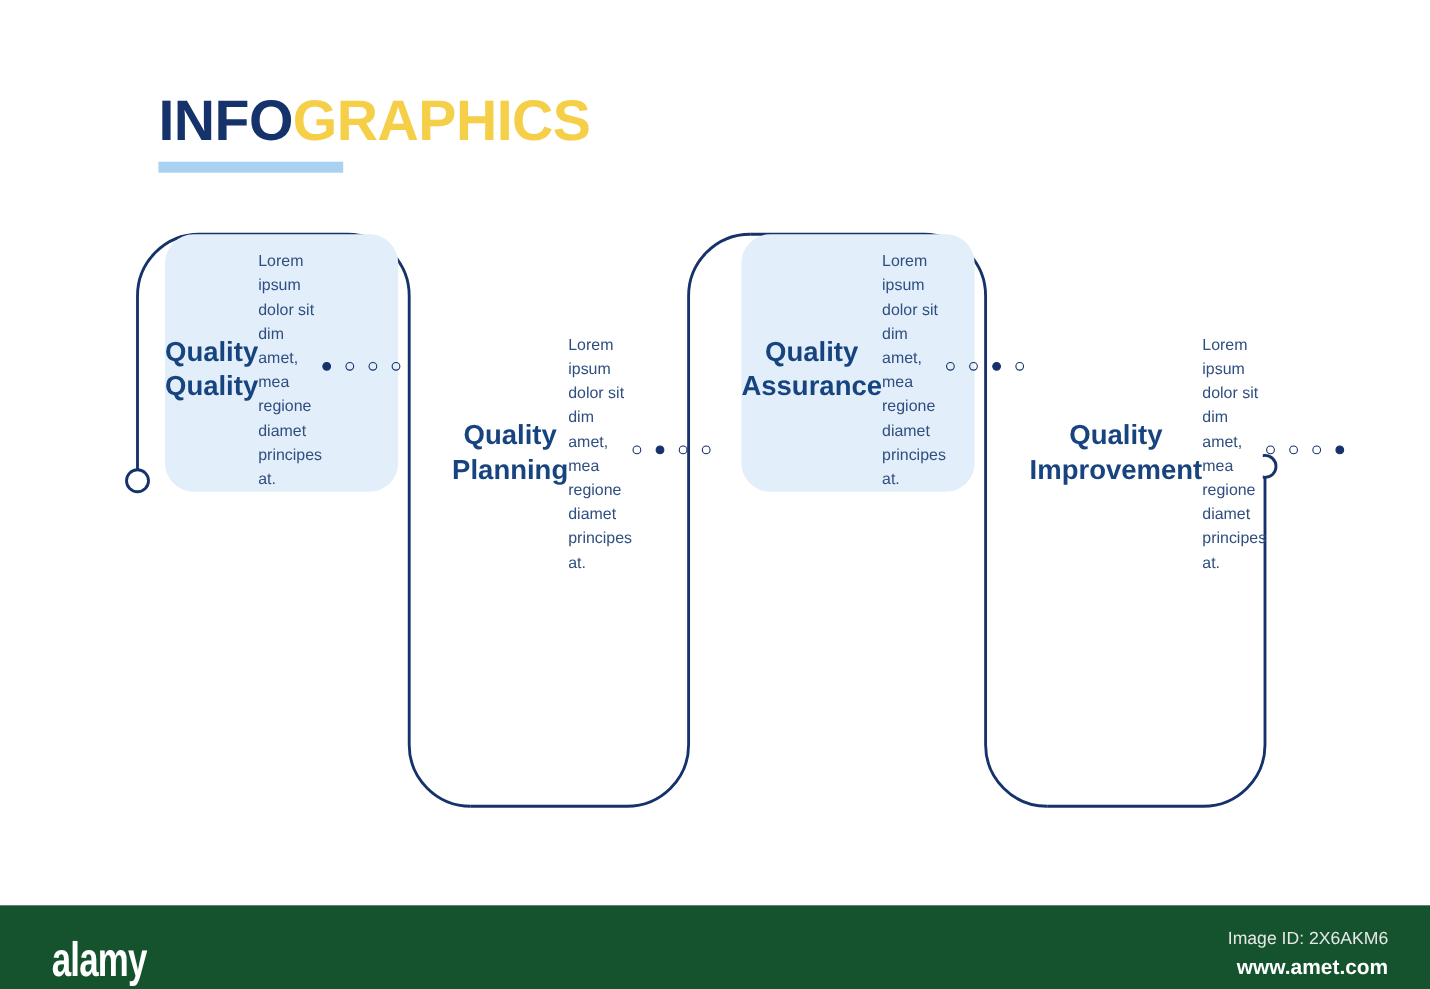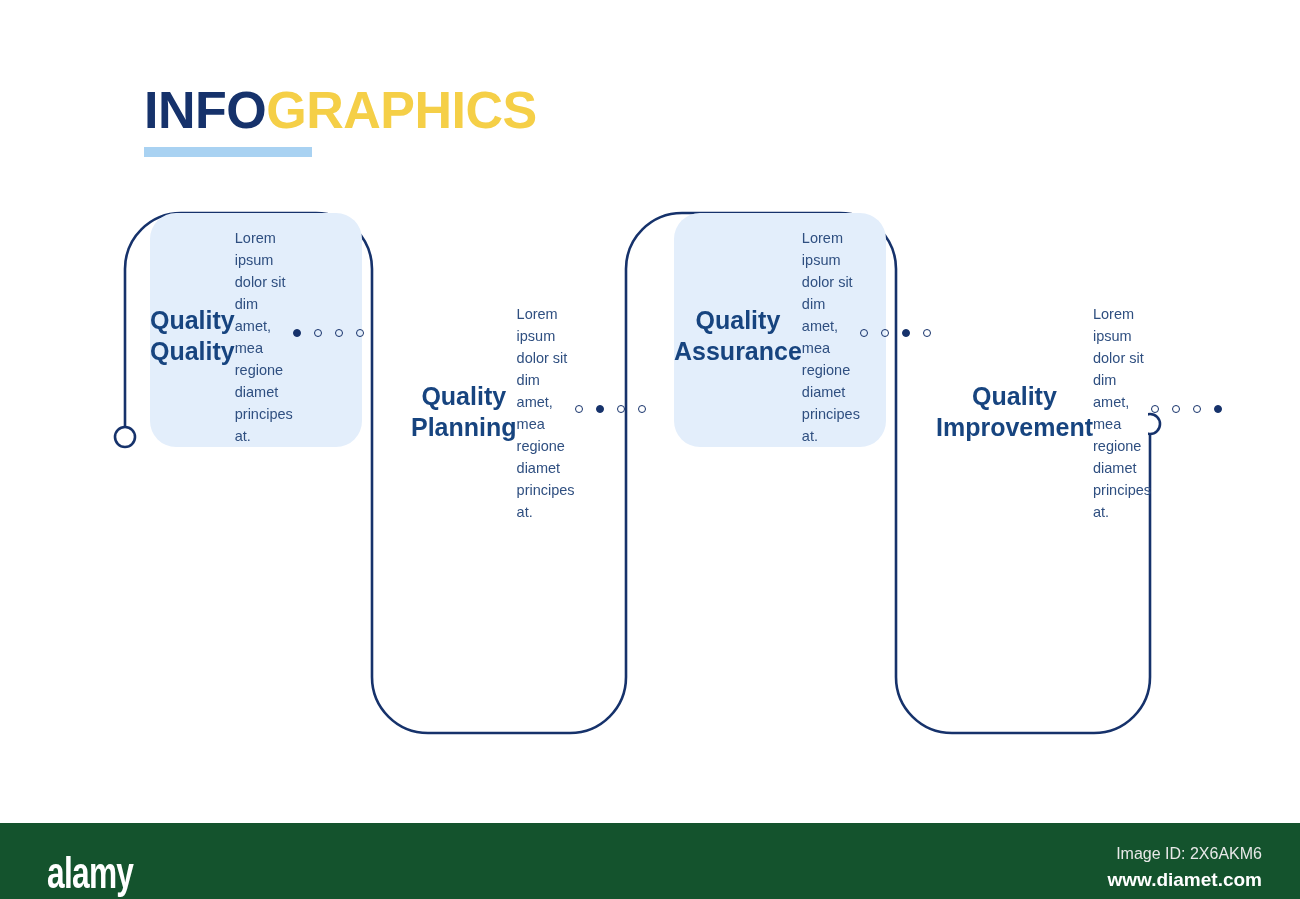--- a/index.html
+++ b/index.html
@@ -329,16 +329,16 @@
       <span class="dot"></span>
       <span class="dot"></span>
       <span class="dot"></span>
       <span class="dot on"></span>
     </div>
   </div>
 
   <div class="footer">
     <div class="footer-logo">alamy</div>
     <div class="footer-id">Image ID: 2X6AKM6</div>
-    <div class="footer-url">www.diamet.com</div>
+    <div class="footer-url">www.amet.com</div>
   </div>
 
 </div>
 
 </body></html>

